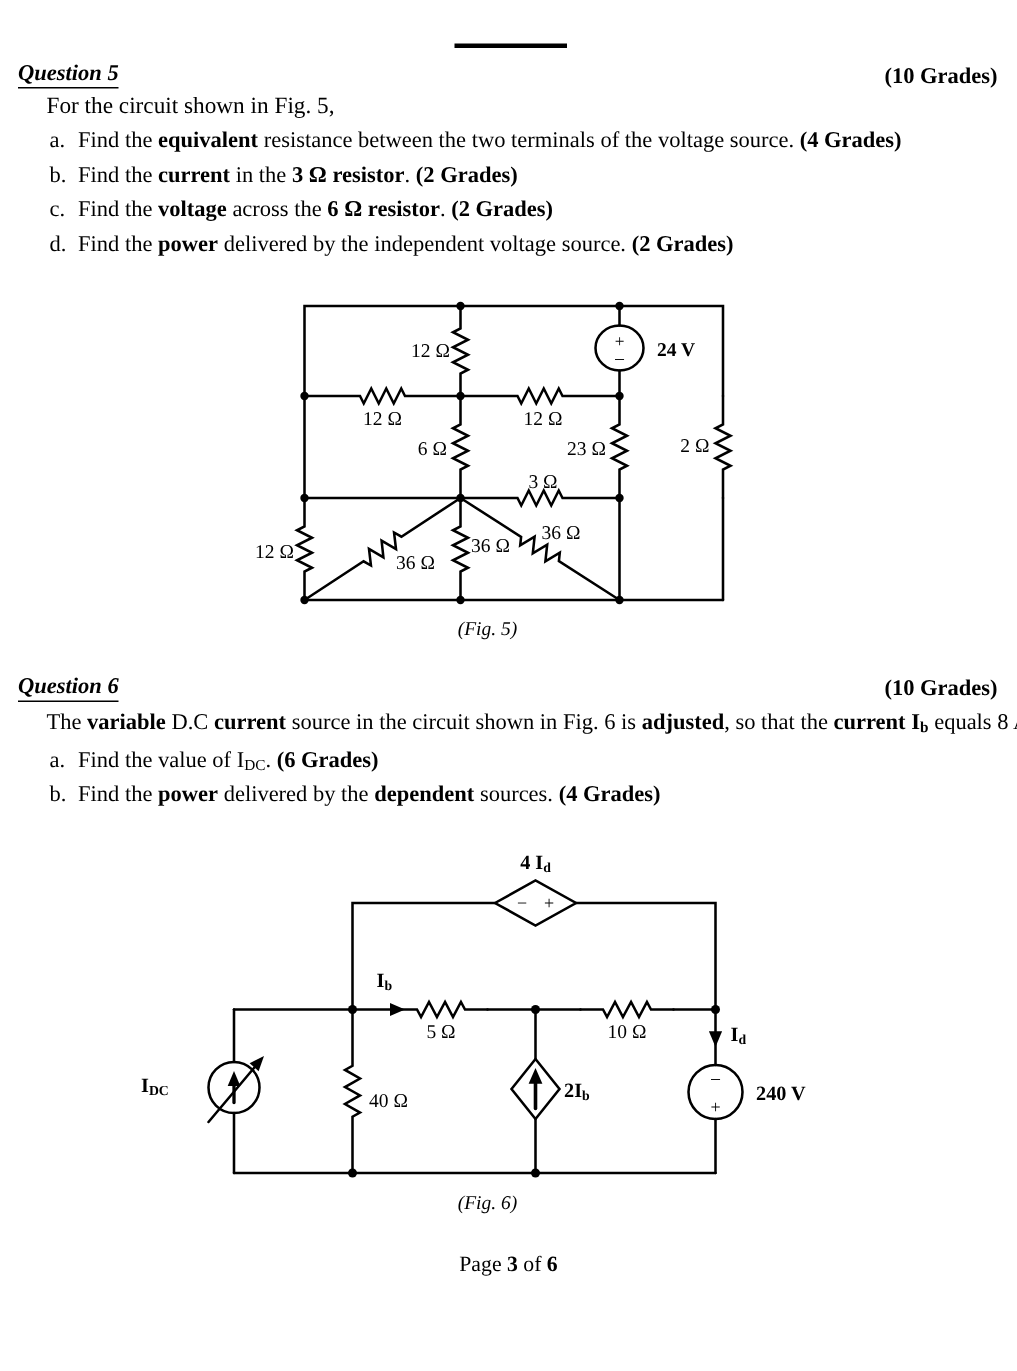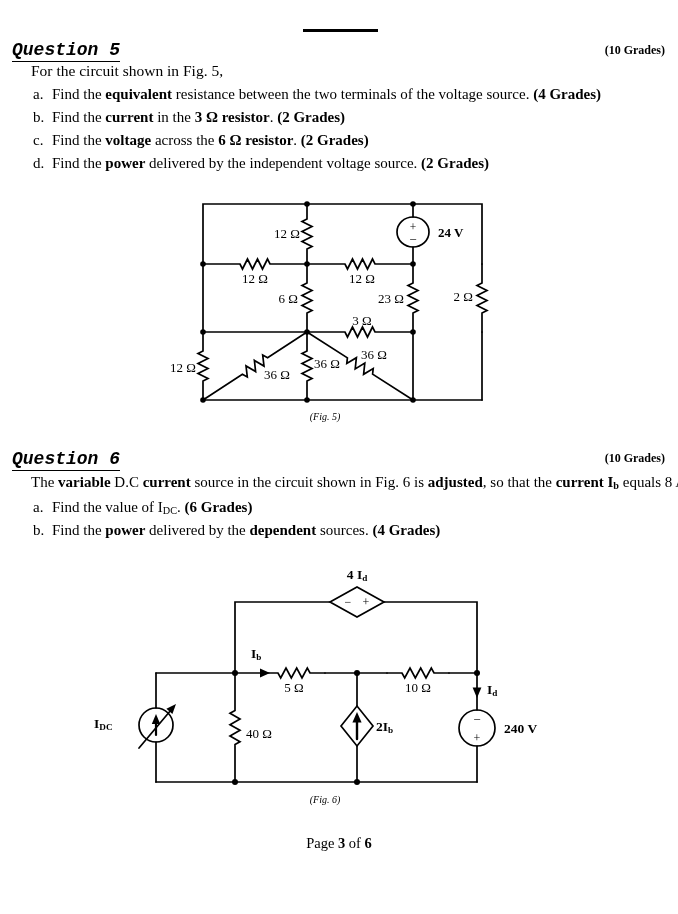--- a/index.html
+++ b/index.html
@@ -1,27 +1,27 @@
 <!DOCTYPE html>
 <html><head>
 <meta charset="utf-8">
 <style>
   html,body{margin:0;padding:0;}
   body{width:678px;height:914px;background:#ffffff;position:relative;
        font-family:"Liberation Serif",serif;color:#000;overflow:hidden;}
   .abs{position:absolute;white-space:nowrap;}
   .top-rule{position:absolute;left:303px;top:29px;width:75px;height:3px;background:#000;}
-  .qtitle{font-weight:bold;font-style:italic;font-size:18px;border-bottom:1.7px solid #000;padding-bottom:1px;font-family:Liberation Mono, monospace;}
-  .grades{font-weight:bold;font-size:12px;right:13px;}
+  .qtitle{font-weight:bold;font-style:italic;font-size:15px;border-bottom:1.7px solid #000;padding-bottom:1px;}
+  .grades{font-weight:bold;font-size:15px;right:13px;}
   .intro{font-size:15.5px;margin-left:19px;}
   .item{font-size:15px;}
   .marker{display:inline-block;width:19px;}
   .sub{font-size:0.68em;vertical-align:-0.22em;}
   svg.fig{position:absolute;}
-  .caption{font-style:italic;font-size:10px;text-align:center;left:0;width:650px;}
+  .caption{font-style:italic;font-size:13px;text-align:center;left:0;width:650px;}
   .clabel{font-size:13.5px;}
   .footer{font-size:14.5px;text-align:center;left:0;width:678px;}
   .ctr{text-align:center;}
   .rgt{text-align:left;}
 </style>
 </head>
 <body>
 
 <div class="top-rule"></div>
 

